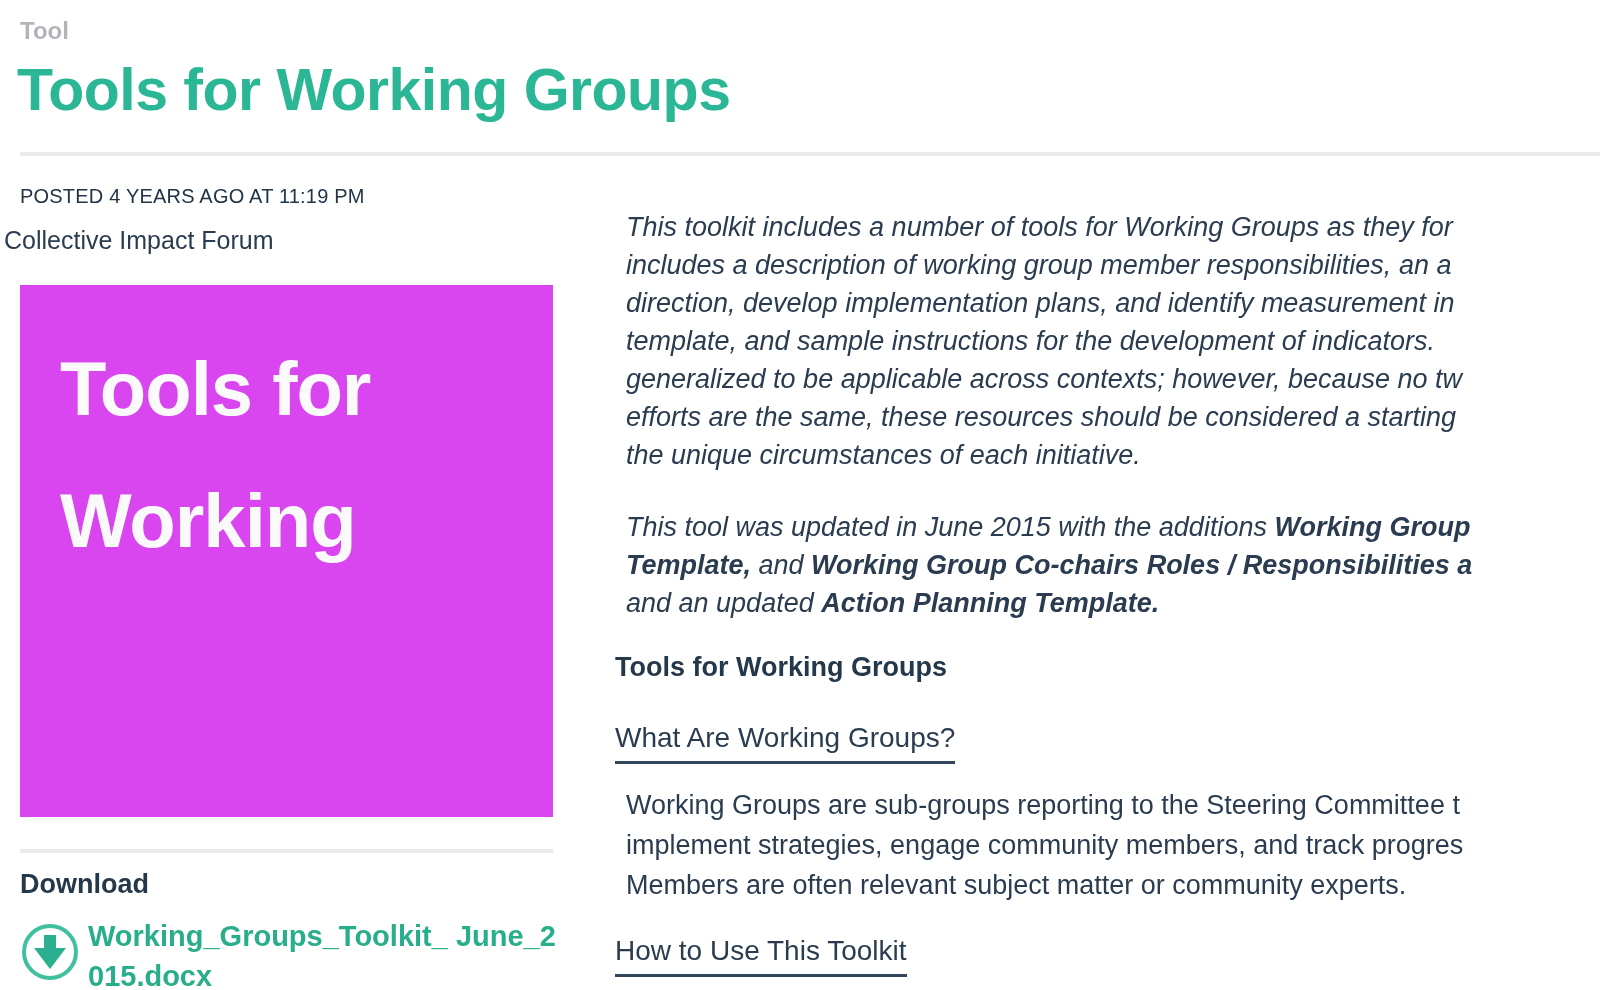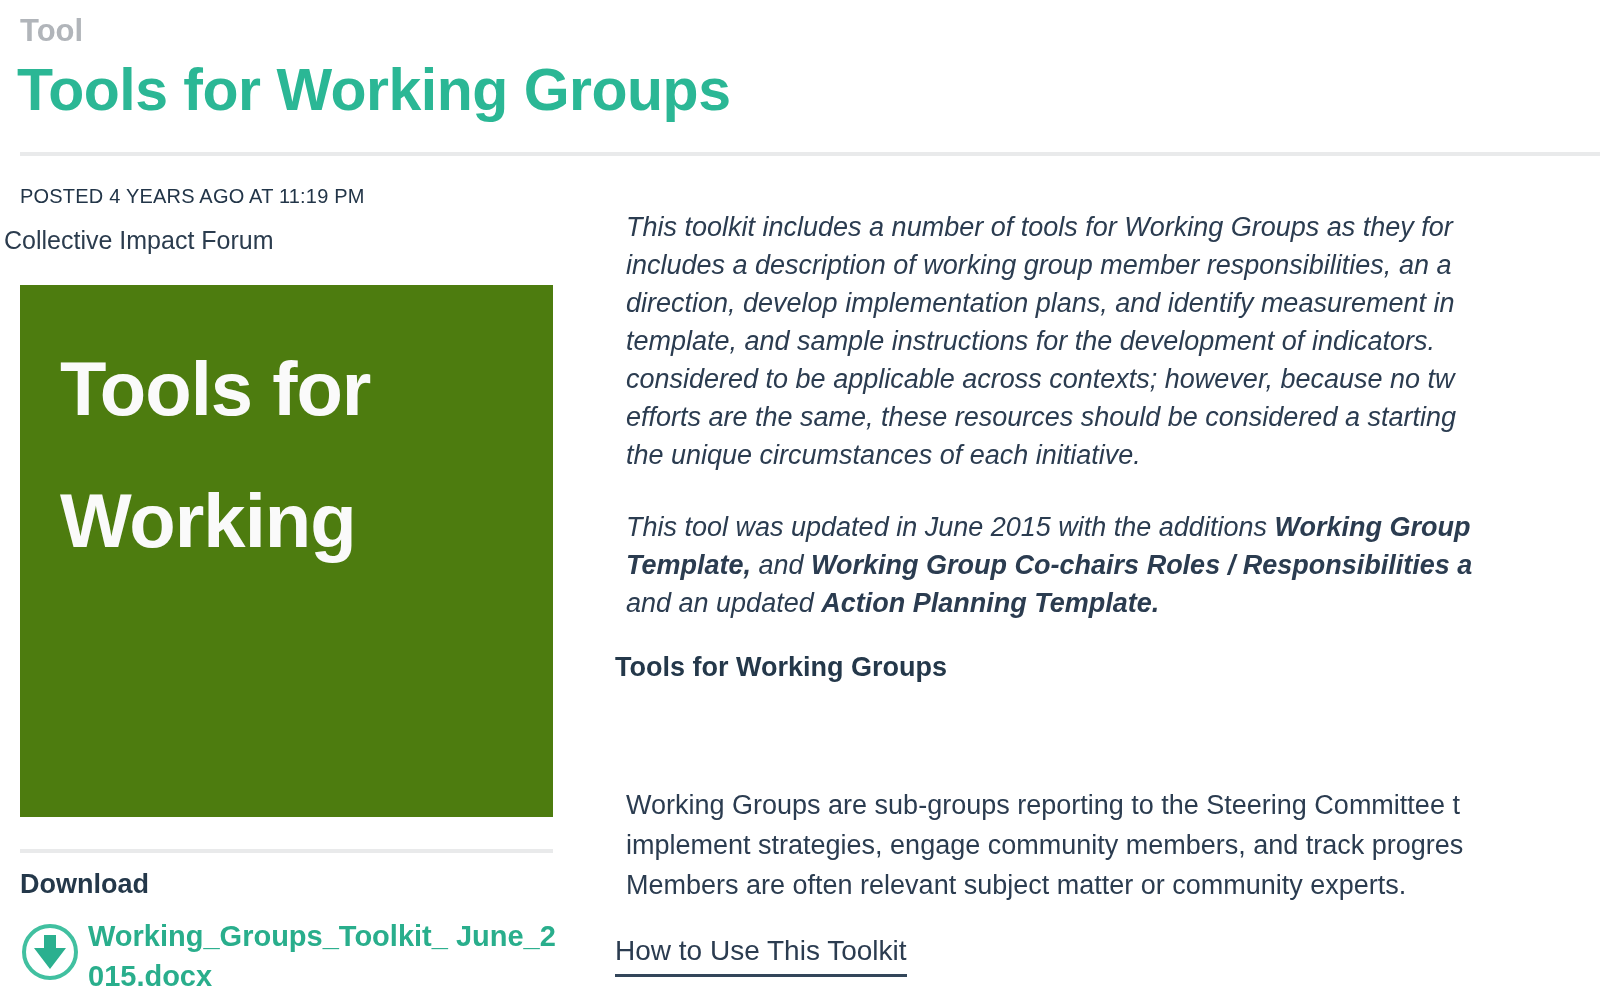--- a/index.html
+++ b/index.html
@@ -8,21 +8,21 @@
     overflow: hidden;
     background: #ffffff;
     font-family: "Liberation Sans", "DejaVu Sans", sans-serif;
     color: #2b3c50;
     position: relative;
   }
   .abs { position: absolute; }
 
   .kicker {
     left: 20px; top: 16px;
-    font-size: 31px; font-weight: 700;
+    font-size: 24px; font-weight: 700;
     color: #b1b5ba; line-height: 30px;
   }
   .title {
     left: 17px; top: 58px;
     font-size: 59px; font-weight: 700;
     letter-spacing: -0.5px;
     color: #2bb795; line-height: 64px;
     white-space: nowrap;
   }
   .divider { background: #e9eaeb; height: 4px; }
@@ -37,21 +37,21 @@
   }
   .byline {
     left: 4px; top: 224px;
     font-size: 25px; font-weight: 400;
     color: #2b3c4e; line-height: 32px;
   }
 
   .cover {
     left: 20px; top: 285px;
     width: 533px; height: 532px;
-    background: #4d7c0f;
+    background: #d946ef;
   }
   .cover-text {
     padding: 38px 0 0 40px;
     font-size: 76px; font-weight: 700;
     line-height: 132px;
     color: #fafafa;
     letter-spacing: -1px;
   }
 
   .dl-heading {
@@ -130,39 +130,40 @@
   <span class="dl-line">015.docx</span>
 </a>
 
 <div class="abs article">
 
   <div class="para para-intro">
     <div class="ln">This toolkit includes a number of tools for Working Groups as they for</div>
     <div class="ln">includes a description of working group member responsibilities, an a</div>
     <div class="ln">direction, develop implementation plans, and identify measurement in</div>
     <div class="ln">template, and sample instructions for the development of indicators.</div>
-    <div class="ln">considered to be applicable across contexts; however, because no tw</div>
+    <div class="ln">generalized to be applicable across contexts; however, because no tw</div>
     <div class="ln">efforts are the same, these resources should be considered a starting</div>
     <div class="ln">the unique circumstances of each initiative.</div>
   </div>
 
   <div class="para para-update">
     <div class="ln">
       <span>This tool was updated in June 2015 with the additions </span><b>Working Group</b>
     </div>
     <div class="ln">
       <b>Template,</b><span> and </span><b>Working Group Co-chairs Roles / Responsibilities a</b>
     </div>
     <div class="ln">
       <span>and an updated </span><b>Action Planning Template.</b>
     </div>
   </div>
 
   <h3 class="section-heading">Tools for Working Groups</h3>
 
+  <a class="toc-link link-what" href="#">What Are Working Groups?</a>
 
   <div class="para para-body">
     <div class="ln">Working Groups are sub-groups reporting to the Steering Committee t</div>
     <div class="ln">implement strategies, engage community members, and track progres</div>
     <div class="ln">Members are often relevant subject matter or community experts.</div>
   </div>
 
   <a class="toc-link link-how" href="#">How to Use This Toolkit</a>
 
 </div>

